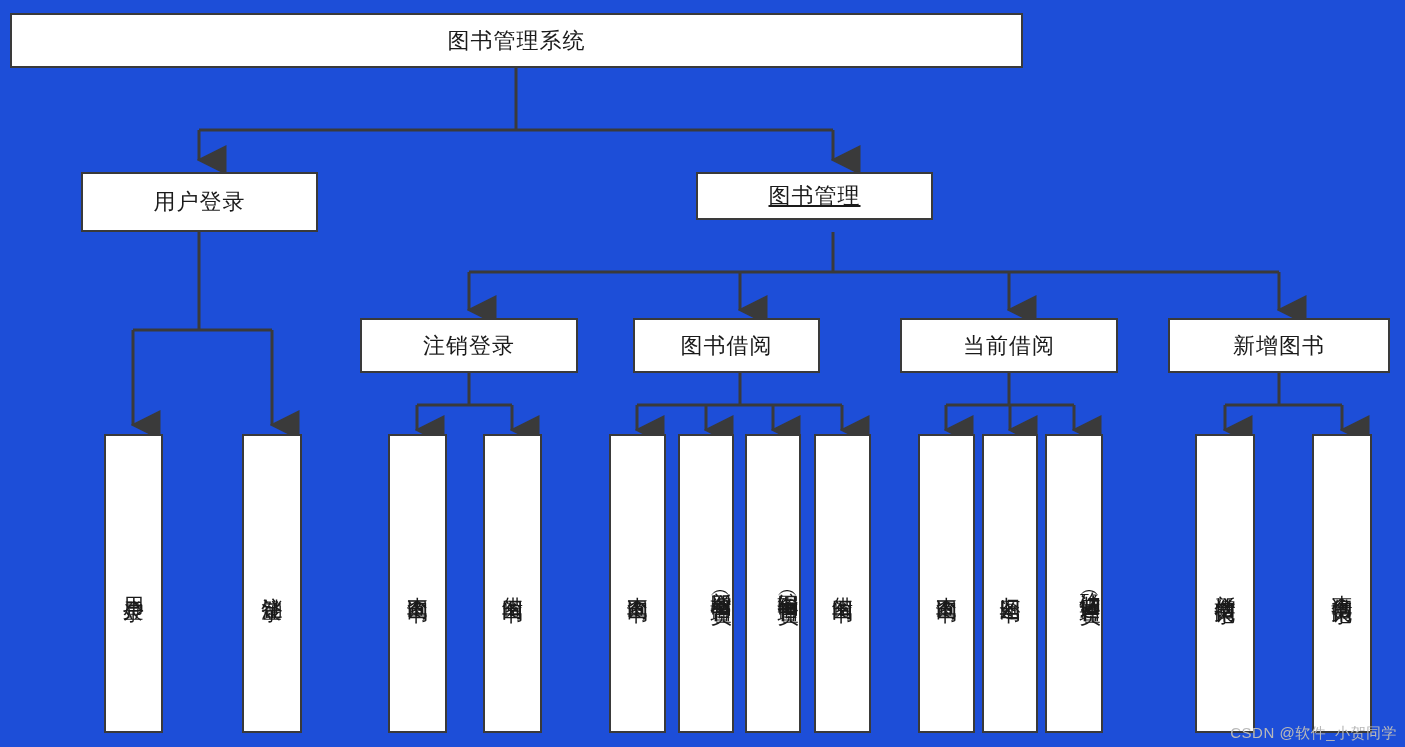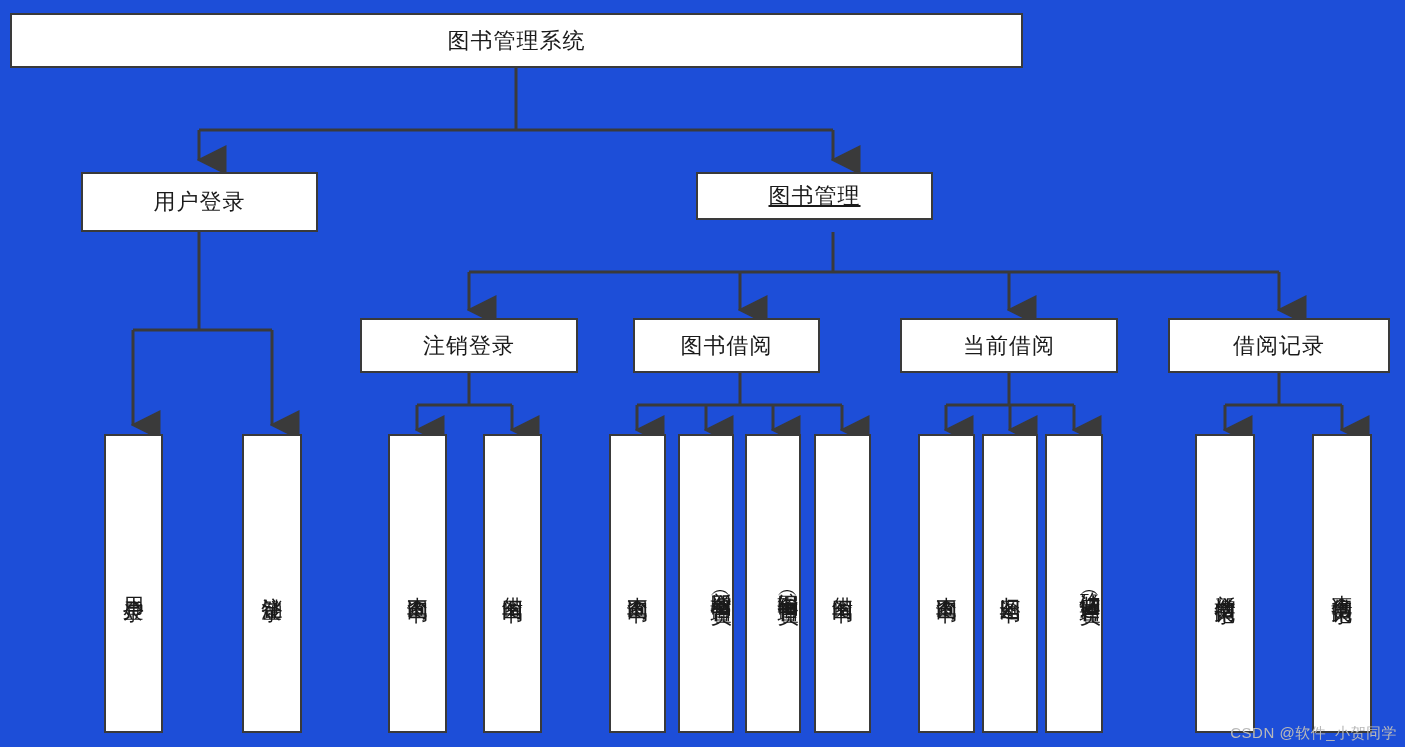--- a/index.html
+++ b/index.html
@@ -143,21 +143,21 @@
   <div class="node horiz" style="left:360px; top:318px; width:218px; height:55px;">
     <span class="lbl">注销登录</span>
   </div>
   <div class="node horiz" style="left:633px; top:318px; width:187px; height:55px;">
     <span class="lbl">图书借阅</span>
   </div>
   <div class="node horiz" style="left:900px; top:318px; width:218px; height:55px;">
     <span class="lbl">当前借阅</span>
   </div>
   <div class="node horiz" style="left:1168px; top:318px; width:222px; height:55px;">
-    <span class="lbl">借阅记录</span>
+    <span class="lbl">新增图书</span>
   </div>
 
   <div class="node vert" style="left:104px; top:434px; width:59px; height:299px; align-items:center;">
     <span class="lbl">用户登录</span>
   </div>
   <div class="node vert" style="left:242px; top:434px; width:60px; height:299px; align-items:center;">
     <span class="lbl">注销登录</span>
   </div>
 
   <div class="node vert" style="left:388px; top:434px; width:59px; height:299px; align-items:center;">

